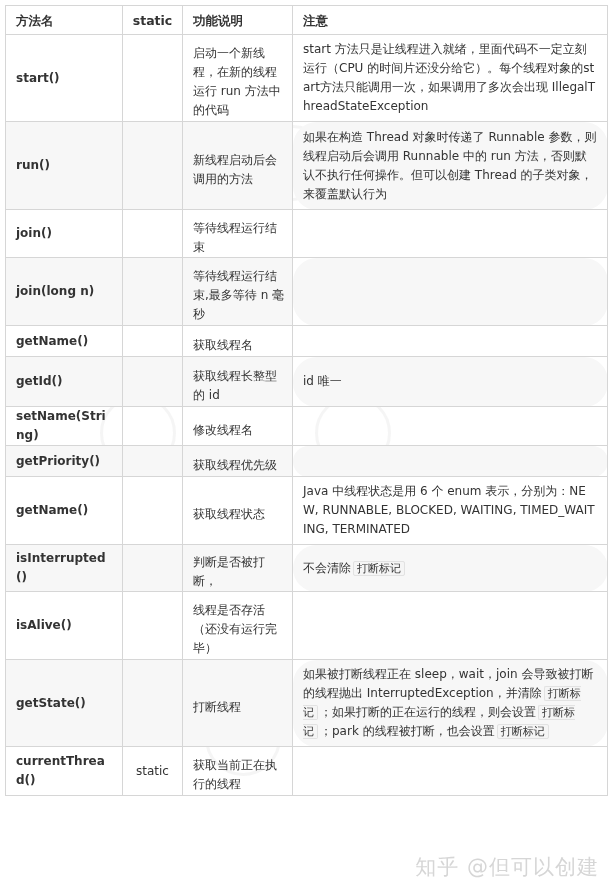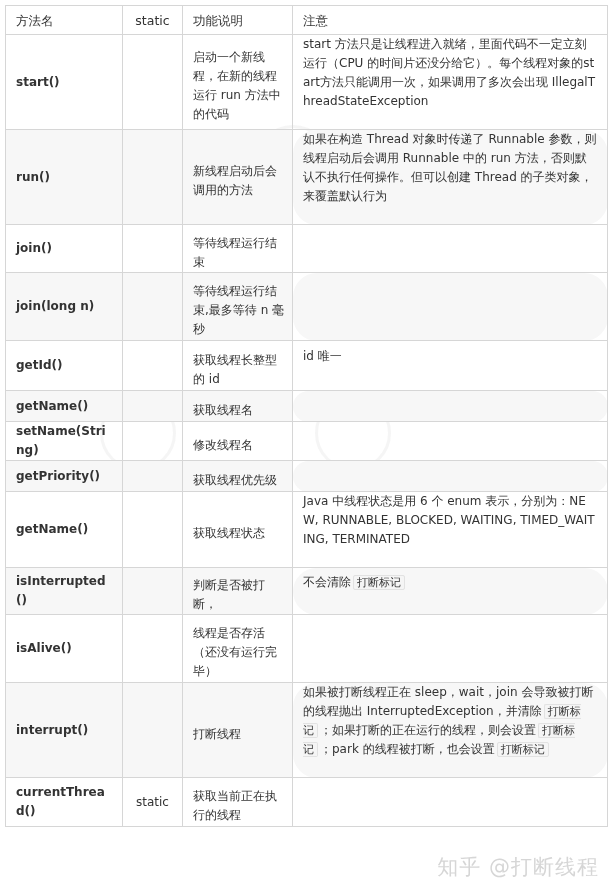--- a/index.html
+++ b/index.html
@@ -17,31 +17,31 @@
     }
     table.methods th, table.methods td {
       border: 1px solid #d6d6d6;
       padding: 0 10px;
       vertical-align: middle;
       text-align: left;
       line-height: 19px;
       word-break: break-all;
     }
     table.methods th {
-      font-weight: normal;
+      font-weight: bold;
       height: 28px;
       color: #333;
       font-size: 12.5px;
     }
     table.methods td.static { text-align: center; padding: 0 6px; }
     table.methods th.static { text-align: center; padding: 0 6px; }
     table.methods tbody tr:nth-child(even) td { background: #f7f7f7; }
     table.methods td.method { font-size: 12px; font-weight: bold; }
     table.methods td.desc { padding: 8px 6px 0 10px; }
-    table.methods td.note { padding: 0 10px 18px 10px; border-radius: 24px; }
+    table.methods td.note { padding: 0 10px 0 10px; border-radius: 24px; }
     code.mark {
       font-family: "DejaVu Sans", "Liberation Sans", sans-serif;
       font-size: 11px;
       background: #f5f5f5;
       border: 1px solid #e2e2e2;
       border-radius: 2px;
       padding: 0 3px;
       margin: 16px 2px;
       color: #333;
     }
@@ -106,32 +106,32 @@
       <td class="note"></td>
     </tr>
 
     <tr style="height:68px">
       <td class="method">join(long n)</td>
       <td class="static"></td>
       <td class="desc">等待线程运行结束,最多等待 n 毫秒</td>
       <td class="note"></td>
     </tr>
 
+    <tr style="height:31px">
+      <td class="method">getName()</td>
+      <td class="static"></td>
+      <td class="desc">获取线程名</td>
+      <td class="note"></td>
+    </tr>
+
     <tr style="height:50px">
       <td class="method">getId()</td>
       <td class="static"></td>
       <td class="desc">获取线程长整型的 id</td>
       <td class="note">id 唯一</td>
-    </tr>
-
-    <tr style="height:31px">
-      <td class="method">getName()</td>
-      <td class="static"></td>
-      <td class="desc">获取线程名</td>
-      <td class="note"></td>
     </tr>
 
     <tr style="height:30px">
       <td class="method">setName(String)</td>
       <td class="static"></td>
       <td class="desc">修改线程名</td>
       <td class="note"></td>
     </tr>
 
     <tr style="height:31px">
@@ -157,29 +157,29 @@
     </tr>
 
     <tr style="height:68px">
       <td class="method">isAlive()</td>
       <td class="static"></td>
       <td class="desc">线程是否存活（还没有运行完毕）</td>
       <td class="note"></td>
     </tr>
 
     <tr style="height:87px">
-      <td class="method">interrupt()</td>
+      <td class="method">getState()</td>
       <td class="static"></td>
       <td class="desc">打断线程</td>
       <td class="note"><span>如果被打断线程正在 sleep，wait，join 会导致被打断的线程抛出 InterruptedException，并清除</span><code class="mark">打断标记</code><span>；如果打断的正在运行的线程，则会设置</span><code class="mark">打断标记</code><span>；park 的线程被打断，也会设置</span><code class="mark">打断标记</code></td>
     </tr>
 
 
     <tr style="height:49px">
       <td class="method">currentThread()</td>
       <td class="static">static</td>
       <td class="desc">获取当前正在执行的线程</td>
       <td class="note"></td>
     </tr>
   </tbody>
 </table>
 
-<div class="watermark">知乎 @打断线程</div>
+<div class="watermark">知乎 @但可以创建</div>
 
 </body></html>

